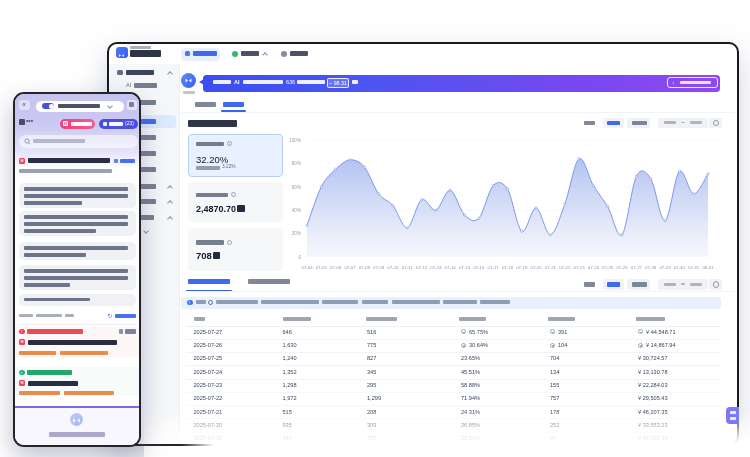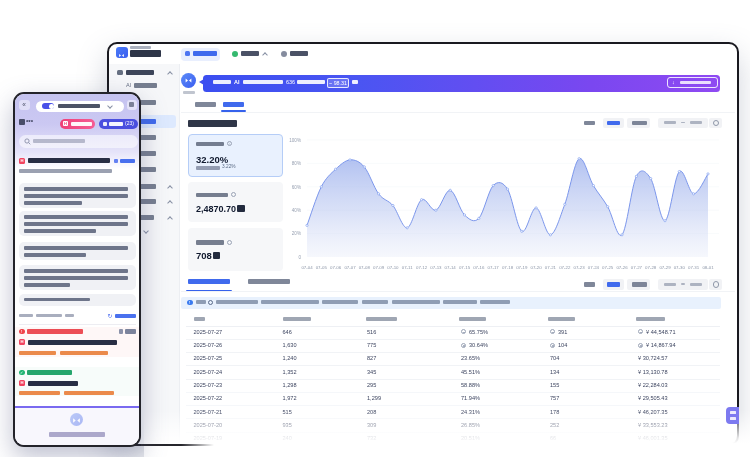--- a/index.html
+++ b/index.html
@@ -96,21 +96,21 @@
 <div class="abs" style="left:658px;top:117.5px;width:50px;height:10.5px;background:#f1f2f5;border-radius:2px"></div>
 <div class="b" style="left:664px;top:121px;width:12px;height:3px;background:rgba(150,158,175,.75);border-radius:1px;"></div>
 <div class="b" style="left:681px;top:121.5px;width:4px;height:1.5px;background:rgba(150,158,175,.75);border-radius:1px;"></div>
 <div class="b" style="left:690px;top:121px;width:12px;height:3px;background:rgba(150,158,175,.75);border-radius:1px;"></div>
 <div class="abs" style="left:709px;top:117.5px;width:13px;height:10.5px;background:#f1f2f5;border-radius:2px"></div>
 <div class="abs" style="left:712.5px;top:119.5px;width:6.5px;height:6.5px;border:1px solid #8f98a9;border-radius:50%"></div>
 
 <div class="abs" style="left:188px;top:133.5px;width:95px;height:43px;background:#e9f1fe;border:1px solid #b5cdf7;border-radius:4px"></div>
 <div class="b" style="left:196px;top:141.5px;width:28px;height:4.5px;background:rgba(95,104,125,.85);border-radius:1px;"></div>
 <div class="abs" style="left:227px;top:141px;width:5px;height:5px;border:0.7px solid #9aa3b5;border-radius:50%;font-size:3.5px;color:#9aa3b5;text-align:center;line-height:4.5px">i</div>
-<div class="abs" style="left:196px;top:153.5px;font-size:9.5px;font-weight:bold;color:#10192e">32.20%</div>
+<div class="abs" style="left:196px;top:153.5px;font-size:9.5px;font-weight:normal;color:#10192e">32.20%</div>
 <div class="b" style="left:196px;top:166px;width:24px;height:3.5px;background:rgba(110,120,145,.7);border-radius:1px;"></div>
 <div class="abs" style="left:222px;top:164px;font-size:4.8px;color:#5b6b85">3.22%</div>
 
 <div class="abs" style="left:188px;top:181.5px;width:95px;height:40.5px;background:#f6f7f9;border-radius:4px"></div>
 <div class="b" style="left:196px;top:192.5px;width:32px;height:4.5px;background:rgba(95,104,125,.85);border-radius:1px;"></div>
 <div class="abs" style="left:231px;top:192px;width:5px;height:5px;border:0.7px solid #9aa3b5;border-radius:50%"></div>
 <div class="abs" style="left:196px;top:204px;font-size:9px;font-weight:bold;color:#10192e">2,4870.70<span style="display:inline-block;width:7.5px;height:7.5px;background:rgba(16,25,46,.92);border-radius:1px;margin-left:1px"></span></div>
 
 <div class="abs" style="left:188px;top:228px;width:95px;height:43px;background:#f6f7f9;border-radius:4px"></div>
 <div class="b" style="left:196px;top:240px;width:28px;height:4.5px;background:rgba(95,104,125,.85);border-radius:1px;"></div>

